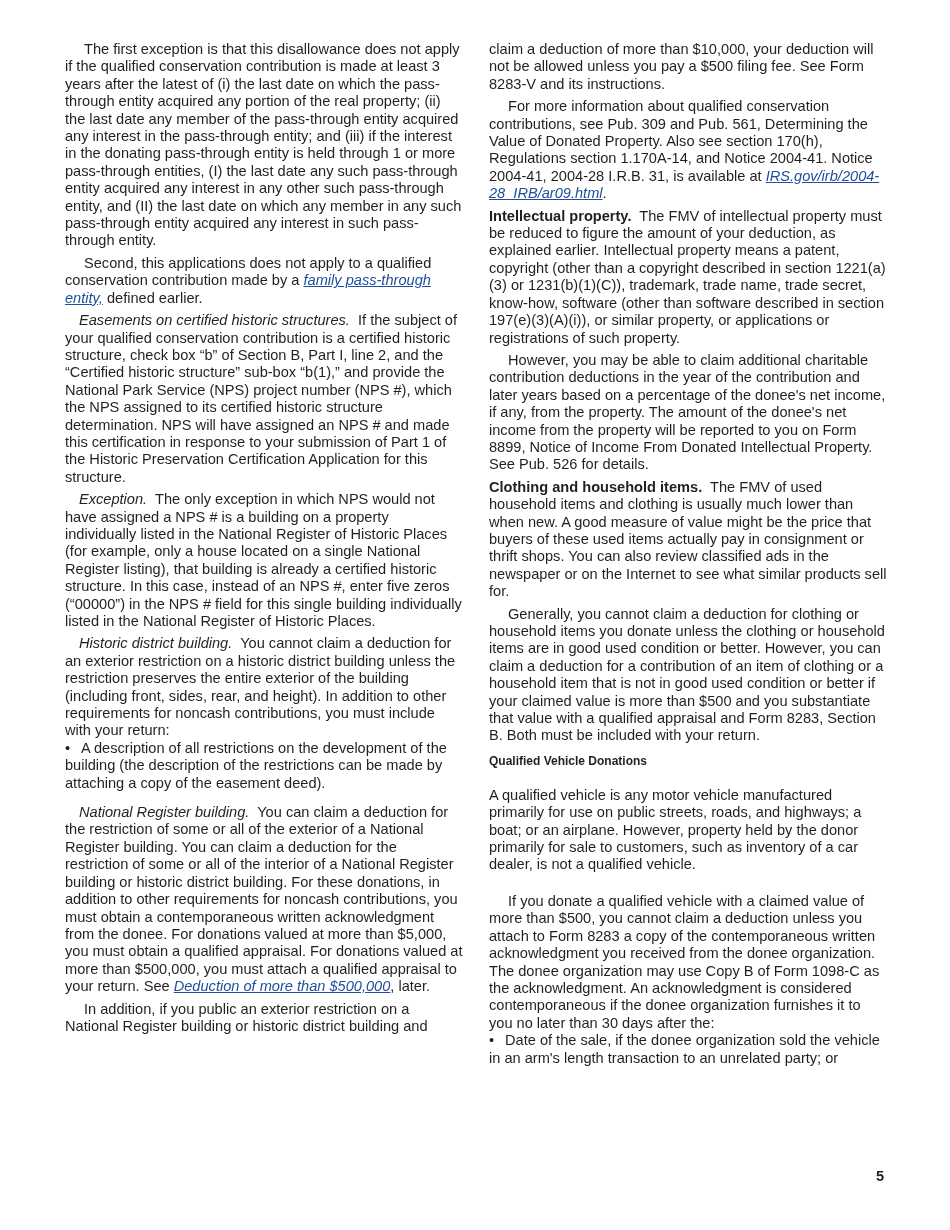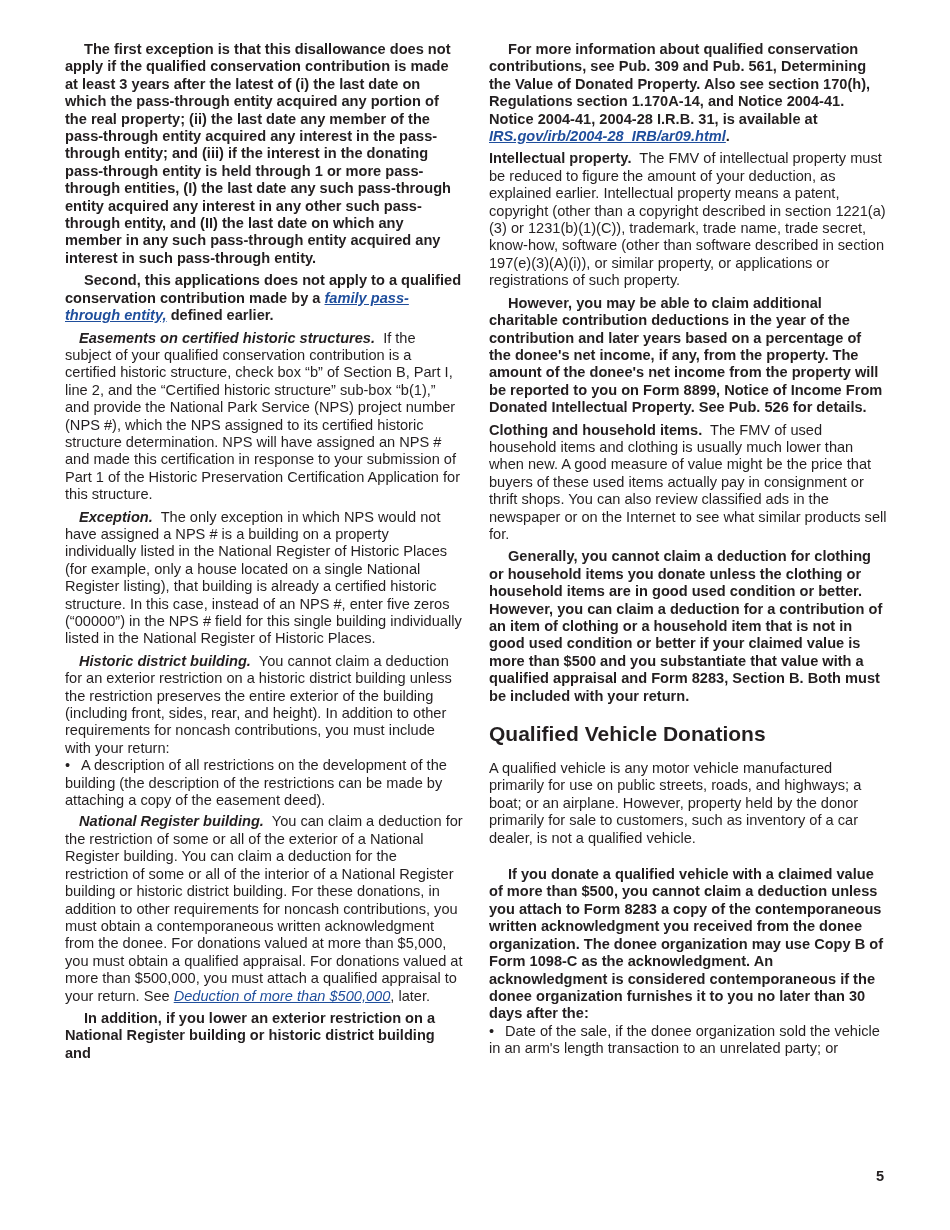--- a/index.html
+++ b/index.html
@@ -2,46 +2,47 @@
 <html><head>
 <meta charset="utf-8">
 <style>
   html, body { margin: 0; padding: 0; background: #ffffff; }
   body { width: 950px; height: 1230px; position: relative; overflow: hidden;
          font-family: "Liberation Sans", sans-serif; color: #231f20; }
   .col { position: absolute; top: 41px; width: 398px; font-size: 14.6px; line-height: 17.4px; }
   .col-left { left: 65px; }
   .col-right { left: 489px; }
   p { margin: 0 0 5px 0; }
-  .ind { text-indent: 19px; font-weight: bold; }
+  .ind { text-indent: 19px; }
   .subhead-ind { text-indent: 14px; }
-  .bi { font-weight: bold; font-style: italic; margin-top: 16px; }
+  .bi { font-weight: normal; font-style: italic; margin-top: 16px; }
   .b { font-weight: bold; }
   a.lnk { color: #1f4e9c; font-style: italic; text-decoration: underline; }
   .bullet { margin: 0; padding-left: 0; }
   .bullet .dot { display: inline-block; width: 16px; text-indent: 0; }
-  h3 { font-size: 21px; font-weight: bold; margin: 20px 0 17px 0; line-height: 18px; }
+  h3 { font-size: 12px; font-weight: bold; margin: 7px 0 17px 0; line-height: 18px; }
   .gap { height: 14px; }
   .page-num { position: absolute; left: 876px; top: 1168px; font-size: 14.6px; font-weight: bold; }
 </style>
 </head>
 <body>
 
 <div class="col col-left">
   <p class="ind">The first exception is that this disallowance does not apply if the qualified conservation contribution is made at least 3 years after the latest of (i) the last date on which the pass-through entity acquired any portion of the real property; (ii) the last date any member of the pass-through entity acquired any interest in the pass-through entity; and (iii) if the interest in the donating pass-through entity is held through 1 or more pass-through entities, (I) the last date any such pass-through entity acquired any interest in any other such pass-through entity, and (II) the last date on which any member in any such pass-through entity acquired any interest in such pass-through entity.</p>
   <p class="ind"><span>Second, this applications does not apply to a qualified conservation contribution made by a </span><a class="lnk">family pass-through entity,</a><span> defined earlier.</span></p>
   <p class="subhead-ind"><span class="bi">Easements on certified historic structures.</span>&nbsp; <span>If the subject of your qualified conservation contribution is a certified historic structure, check box “b” of Section B, Part I, line 2, and the “Certified historic structure” sub-box “b(1),” and provide the National Park Service (NPS) project number (NPS #), which the NPS assigned to its certified historic structure determination. NPS will have assigned an NPS # and made this certification in response to your submission of Part 1 of the Historic Preservation Certification Application for this structure.</span></p>
   <p class="subhead-ind"><span class="bi">Exception.</span>&nbsp; <span>The only exception in which NPS would not have assigned a NPS # is a building on a property individually listed in the National Register of Historic Places (for example, only a house located on a single National Register listing), that building is already a certified historic structure. In this case, instead of an NPS #, enter five zeros (“00000”) in the NPS # field for this single building individually listed in the National Register of Historic Places.</span></p>
   <p class="subhead-ind" style="margin-bottom:0"><span class="bi">Historic district building.</span>&nbsp; <span>You cannot claim a deduction for an exterior restriction on a historic district building unless the restriction preserves the entire exterior of the building (including front, sides, rear, and height). In addition to other requirements for noncash contributions, you must include with your return:</span></p>
-  <p class="bullet" style="margin-bottom:4px"><span class="dot">•</span><span>A description of all restrictions on the development of the building (the description of the restrictions can be made by attaching a copy of the easement deed).</span></p>
+  <p class="bullet" style="margin-bottom:12px"><span class="dot">•</span><span>A description of all restrictions on the development of the building (the description of the restrictions can be made by attaching a copy of the easement deed).</span></p>
   <p class="subhead-ind"><span class="bi">National Register building.</span>&nbsp; <span>You can claim a deduction for the restriction of some or all of the exterior of a National Register building. You can claim a deduction for the restriction of some or all of the interior of a National Register building or historic district building. For these donations, in addition to other requirements for noncash contributions, you must obtain a contemporaneous written acknowledgment from the donee. For donations valued at more than $5,000, you must obtain a qualified appraisal. For donations valued at more than $500,000, you must attach a qualified appraisal to your return. See </span><a class="lnk">Deduction of more than $500,000</a><span>, later.</span></p>
-  <p class="ind">In addition, if you lower an exterior restriction on a National Register building or historic district building and</p>
+  <p class="ind">In addition, if you public an exterior restriction on a National Register building or historic district building and</p>
 </div>
 
 <div class="col col-right">
+  <p>claim a deduction of more than $10,000, your deduction will not be allowed unless you pay a $500 filing fee. See Form 8283-V and its instructions.</p>
   <p class="ind"><span>For more information about qualified conservation contributions, see Pub. 309 and Pub. 561, Determining the Value of Donated Property. Also see section 170(h), Regulations section 1.170A-14, and Notice 2004-41. Notice 2004-41, 2004-28 I.R.B. 31, is available at </span><a class="lnk">IRS.gov/irb/2004-28_IRB/ar09.html</a><span>.</span></p>
   <p><span class="b">Intellectual property.</span>&nbsp; <span>The FMV of intellectual property must be reduced to figure the amount of your deduction, as explained earlier. Intellectual property means a patent, copyright (other than a copyright described in section 1221(a)(3) or 1231(b)(1)(C)), trademark, trade name, trade secret, know-how, software (other than software described in section 197(e)(3)(A)(i)), or similar property, or applications or registrations of such property.</span></p>
   <p class="ind">However, you may be able to claim additional charitable contribution deductions in the year of the contribution and later years based on a percentage of the donee's net income, if any, from the property. The amount of the donee's net income from the property will be reported to you on Form 8899, Notice of Income From Donated Intellectual Property. See Pub. 526 for details.</p>
   <p><span class="b">Clothing and household items.</span>&nbsp; <span>The FMV of used household items and clothing is usually much lower than when new. A good measure of value might be the price that buyers of these used items actually pay in consignment or thrift shops. You can also review classified ads in the newspaper or on the Internet to see what similar products sell for.</span></p>
   <p class="ind">Generally, you cannot claim a deduction for clothing or household items you donate unless the clothing or household items are in good used condition or better. However, you can claim a deduction for a contribution of an item of clothing or a household item that is not in good used condition or better if your claimed value is more than $500 and you substantiate that value with a qualified appraisal and Form 8283, Section B. Both must be included with your return.</p>
   <h3>Qualified Vehicle Donations</h3>
   <p>A qualified vehicle is any motor vehicle manufactured primarily for use on public streets, roads, and highways; a boat; or an airplane. However, property held by the donor primarily for sale to customers, such as inventory of a car dealer, is not a qualified vehicle.</p>
   <div class="gap"></div>
   <p class="ind" style="margin-bottom:0">If you donate a qualified vehicle with a claimed value of more than $500, you cannot claim a deduction unless you attach to Form 8283 a copy of the contemporaneous written acknowledgment you received from the donee organization. The donee organization may use Copy B of Form 1098-C as the acknowledgment. An acknowledgment is considered contemporaneous if the donee organization furnishes it to you no later than 30 days after the:</p>
   <p class="bullet"><span class="dot">•</span><span>Date of the sale, if the donee organization sold the vehicle in an arm's length transaction to an unrelated party; or</span></p>

